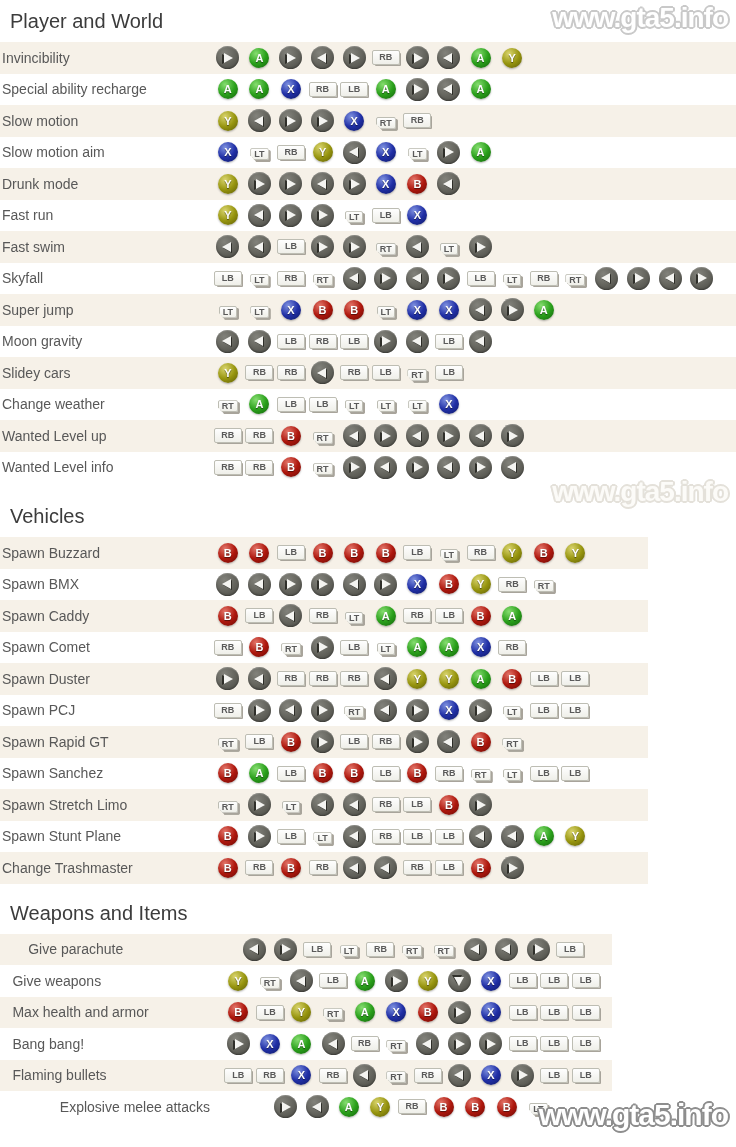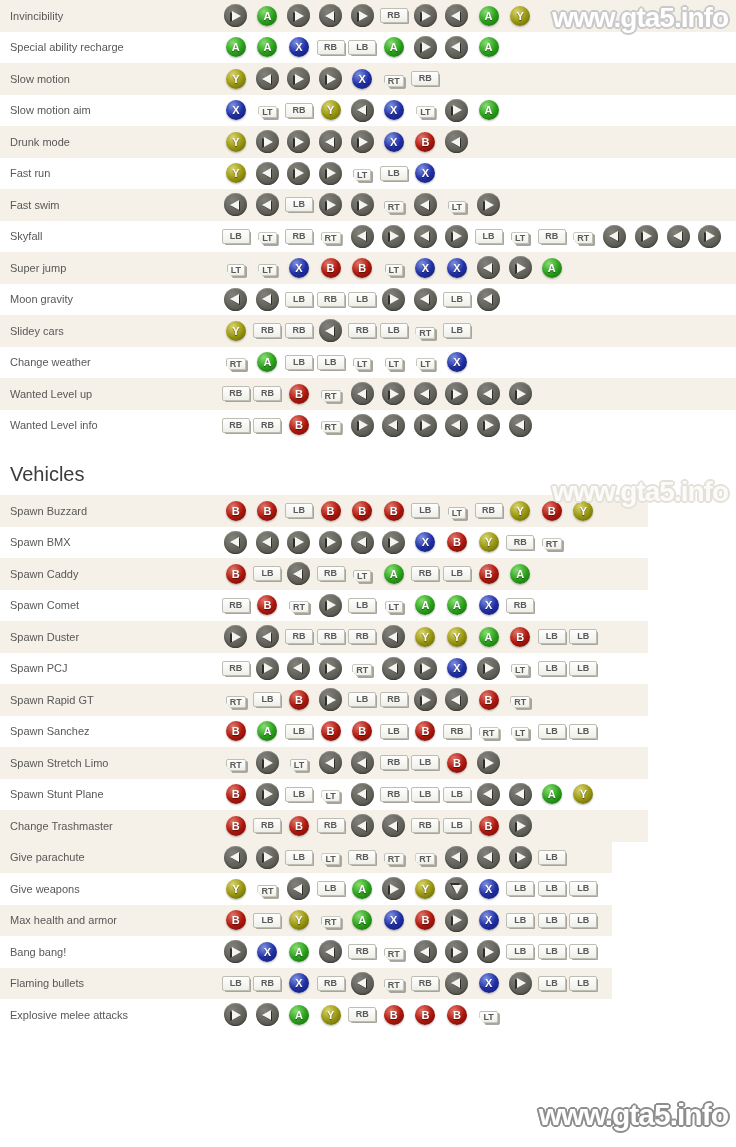--- a/index.html
+++ b/index.html
@@ -8,22 +8,22 @@
 
   h2.section-title{margin:0;font-weight:400;font-size:20px;line-height:24px;color:#3c3c3c;padding:9px 0 9px 10px;}
   .section.s2 h2.section-title{padding-top:21px;}
   .section.s3 h2.section-title{padding-top:17px;}
 
   .rows{display:block;}
   .row{display:flex;align-items:center;height:31.5px;box-sizing:border-box;}
   .rows .row:nth-child(odd){background:#f6f1e8;}
   .s1 .row{width:736px;}
   .s2 .row{width:648px;}
-  .s3 .row{width:612px;}
-  .row-label{flex:0 0 210px;padding-left:10px;font-size:11px;color:#585858;white-space:nowrap;}
+  .s3 .row{width:612px;justify-content:center;}
+  .row-label{flex:0 0 210px;padding-left:2px;font-size:14px;color:#585858;white-space:nowrap;}
   .btns{display:flex;align-items:center;}
   .slot{width:31.6px;min-width:31.6px;height:31.5px;display:flex;align-items:center;justify-content:center;}
 
   
   .dpad{width:23px;height:23px;border-radius:50%;
     background:radial-gradient(circle at 36% 30%, #82827b, #62625b 55%, #4a4a44);
     box-shadow:inset 0 -1px 2px rgba(0,0,0,.35), inset 0 1px 1px rgba(255,255,255,.22);
     display:flex;align-items:center;justify-content:center;}
   .tri{display:block;width:0;height:0;}
   .tri-right{border-top:5px solid transparent;border-bottom:5px solid transparent;border-left:9px solid #f4f4f1;
@@ -56,20 +56,21 @@
   .wm-top{top:2px;--oc:#c9c9c9;}
   .wm-mid{top:476px;--oc:#e4e1da;color:#fcfbf8;}
   .wm-bottom{top:1098px;--oc:#8e8e8e;font-size:30px;}
 </style>
 </head>
 <body>
 
 <div class="page">
   <div id="sections">
       <div class="section s1">
+        <h2 class="section-title">Player and World</h2>
         <div class="rows">
           <div class="row">
             <div class="row-label">Invincibility</div>
             <div class="btns">
               <span class="slot">
                 <span class="dpad">
                   <i class="tri tri-right"></i>
                 </span>
               </span>
               <span class="slot">
@@ -1115,20 +1116,21 @@
               <span class="slot">
                 <span class="dpad">
                   <i class="tri tri-right"></i>
                 </span>
               </span>
             </div>
           </div>
         </div>
       </div>
       <div class="section s3">
+        <h2 class="section-title">Weapons and Items</h2>
         <div class="rows">
           <div class="row">
             <div class="row-label">Give parachute</div>
             <div class="btns">
               <span class="slot">
                 <span class="dpad">
                   <i class="tri tri-left"></i>
                 </span>
               </span>
               <span class="slot">

